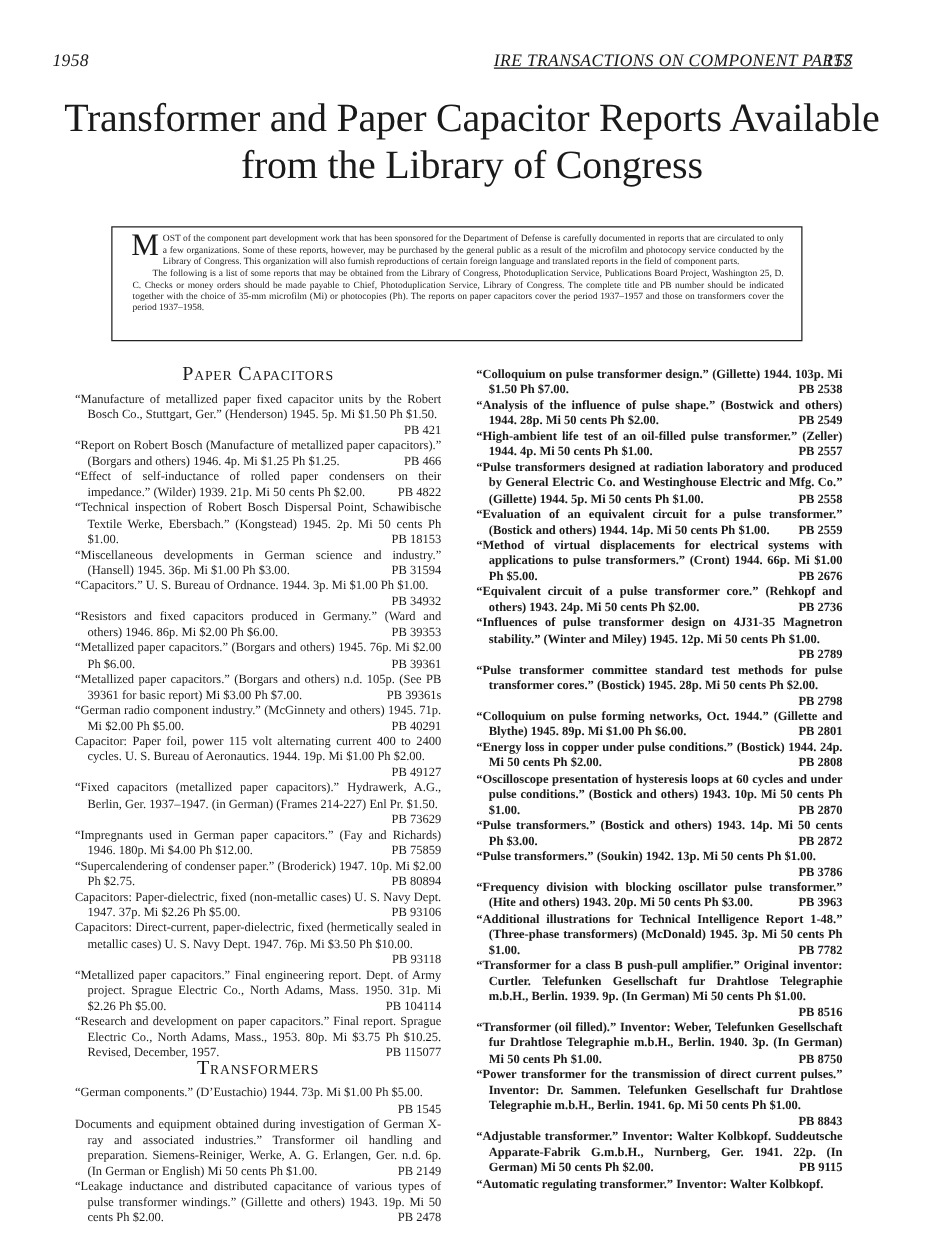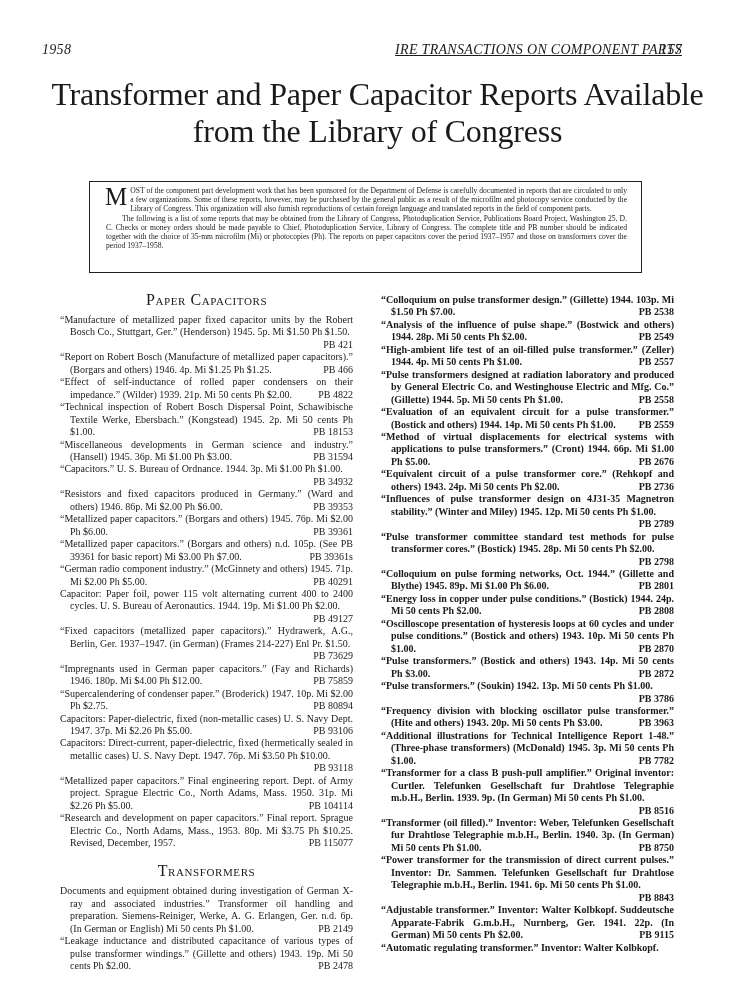--- a/index.html
+++ b/index.html
@@ -16,21 +16,21 @@
                   border: 1.5px solid #222; box-sizing: border-box; padding: 4px 14px 0 16px;
                   font-size: 7.6px; line-height: 9.2px; text-align: justify; }
   .abstract-box p { margin: 0; }
   .abstract-box .dropcap { float: left; font-size: 25px; line-height: 20px; margin: 1px 3px 0 -1px; }
   .abstract-box .p2 { text-indent: 16px; }
   .col { position: absolute; top: 294px; width: 293px; font-size: 10px; line-height: 12.45px; }
   .col.left { left: 60px; }
   .col.right { left: 381px; top: 294px; font-weight: bold; }
   .section-head { text-align: center; font-variant: small-caps; font-size: 16px;
                   letter-spacing: 0.6px; margin: 0 0 8px 0; line-height: 12px; }
-  .section-head.trans { margin-top: 16px; }
+  .section-head.trans { }
   .entry { text-align: justify; padding-left: 10px; text-indent: -10px; margin: 0; }
   .entry .pb { float: right; padding-left: 6px; text-indent: 0; }
   .entry:after { content: ""; display: block; clear: both; }
 </style>
 </head>
 <body>
 
 <div class="running-head">
   <span class="year">1958</span>
   <span class="journal">IRE TRANSACTIONS ON COMPONENT PARTS</span>
@@ -64,20 +64,21 @@
       <p class="entry"><span>“Fixed capacitors (metallized paper capacitors).” Hydrawerk, A.G., Berlin, Ger. 1937–1947. (in German) (Frames 214-227) Enl Pr. $1.50.</span><span class="pb">PB 73629</span></p>
       <p class="entry"><span>“Impregnants used in German paper capacitors.” (Fay and Richards) 1946. 180p. Mi $4.00 Ph $12.00.</span><span class="pb">PB 75859</span></p>
       <p class="entry"><span>“Supercalendering of condenser paper.” (Broderick) 1947. 10p. Mi $2.00 Ph $2.75.</span><span class="pb">PB 80894</span></p>
       <p class="entry"><span>Capacitors: Paper-dielectric, fixed (non-metallic cases) U. S. Navy Dept. 1947. 37p. Mi $2.26 Ph $5.00.</span><span class="pb">PB 93106</span></p>
       <p class="entry"><span>Capacitors: Direct-current, paper-dielectric, fixed (hermetically sealed in metallic cases) U. S. Navy Dept. 1947. 76p. Mi $3.50 Ph $10.00.</span><span class="pb">PB 93118</span></p>
       <p class="entry"><span>“Metallized paper capacitors.” Final engineering report. Dept. of Army project. Sprague Electric Co., North Adams, Mass. 1950. 31p. Mi $2.26 Ph $5.00.</span><span class="pb">PB 104114</span></p>
       <p class="entry"><span>“Research and development on paper capacitors.” Final report. Sprague Electric Co., North Adams, Mass., 1953. 80p. Mi $3.75 Ph $10.25. Revised, December, 1957.</span><span class="pb">PB 115077</span></p>
     </div>
   <div class="section-head trans">Transformers</div>
   <div id="tr-list-left">
+      <p class="entry"><span>“German components.” (D’Eustachio) 1944. 73p. Mi $1.00 Ph $5.00.</span><span class="pb">PB 1545</span></p>
       <p class="entry"><span>Documents and equipment obtained during investigation of German X-ray and associated industries.” Transformer oil handling and preparation. Siemens-Reiniger, Werke, A. G. Erlangen, Ger. n.d. 6p. (In German or English) Mi 50 cents Ph $1.00.</span><span class="pb">PB 2149</span></p>
       <p class="entry"><span>“Leakage inductance and distributed capacitance of various types of pulse transformer windings.” (Gillette and others) 1943. 19p. Mi 50 cents Ph $2.00.</span><span class="pb">PB 2478</span></p>
     </div>
 </div>
 
 <div class="col right">
   <div id="tr-list-right">
       <p class="entry"><span>“Colloquium on pulse transformer design.” (Gillette) 1944. 103p. Mi $1.50 Ph $7.00.</span><span class="pb">PB 2538</span></p>
       <p class="entry"><span>“Analysis of the influence of pulse shape.” (Bostwick and others) 1944. 28p. Mi 50 cents Ph $2.00.</span><span class="pb">PB 2549</span></p>
       <p class="entry"><span>“High-ambient life test of an oil-filled pulse transformer.” (Zeller) 1944. 4p. Mi 50 cents Ph $1.00.</span><span class="pb">PB 2557</span></p>

